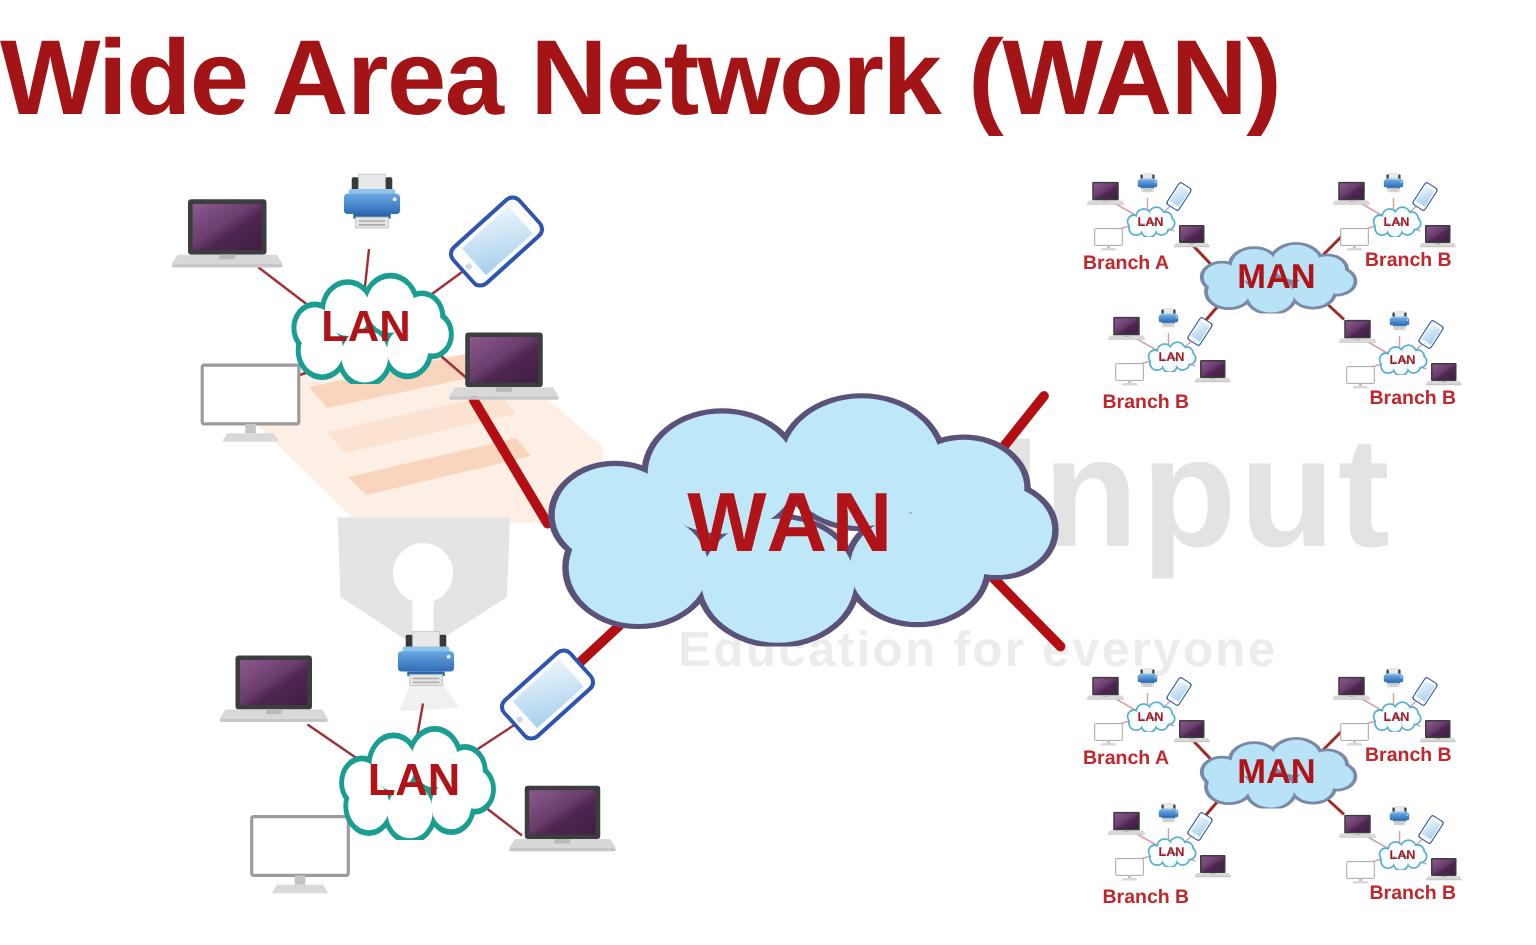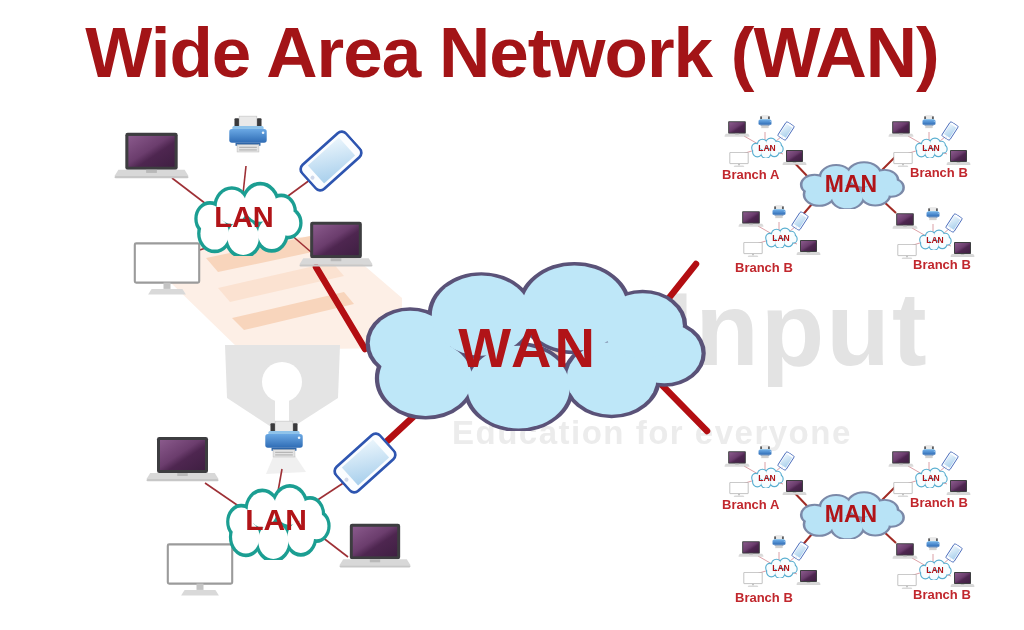--- a/index.html
+++ b/index.html
@@ -1,18 +1,18 @@
 <!DOCTYPE html>
 <html><head>
 <meta charset="utf-8">
 <style>
   html,body{margin:0;padding:0;background:#ffffff;}
   .stage{position:relative;width:1024px;height:630px;background:#ffffff;overflow:hidden;
          font-family:"Liberation Sans",sans-serif;}
-  .title{position:absolute;top:12px;left:0;width:100%;margin:0;text-align:center;
+  .title{position:absolute;top:12px;left:0;width:100%;margin:0;text-align:left;
          font-size:71px;font-weight:800;letter-spacing:-1px;color:#A31417;z-index:3;}
   .wm-brand{position:absolute;left:436px;top:270px;font-size:104px;font-weight:bold;
             letter-spacing:2px;z-index:0;white-space:nowrap;}
   .wm-edu{color:#F0DCD0;}
   .wm-input{color:#E3E3E3;margin-left:26px;}
   .wm-tagline{position:absolute;left:452px;top:414px;font-size:33px;font-weight:bold;
               letter-spacing:1.5px;color:#ECECEC;z-index:0;white-space:nowrap;}
   .diagram{position:absolute;left:0;top:0;z-index:1;}
   .lbl{fill:#B11418;font-weight:bold;text-anchor:middle;font-family:"Liberation Sans",sans-serif;}
   .blbl{fill:#C1272D;font-weight:bold;font-size:13px;font-family:"Liberation Sans",sans-serif;}

